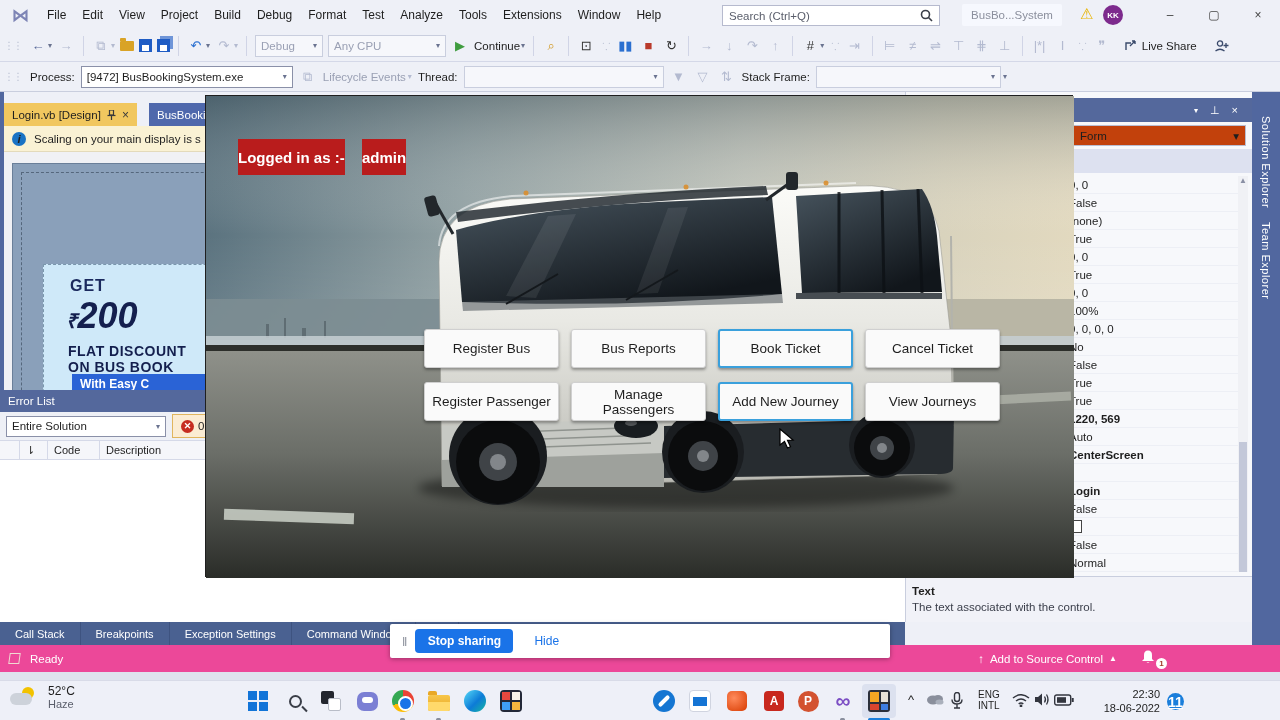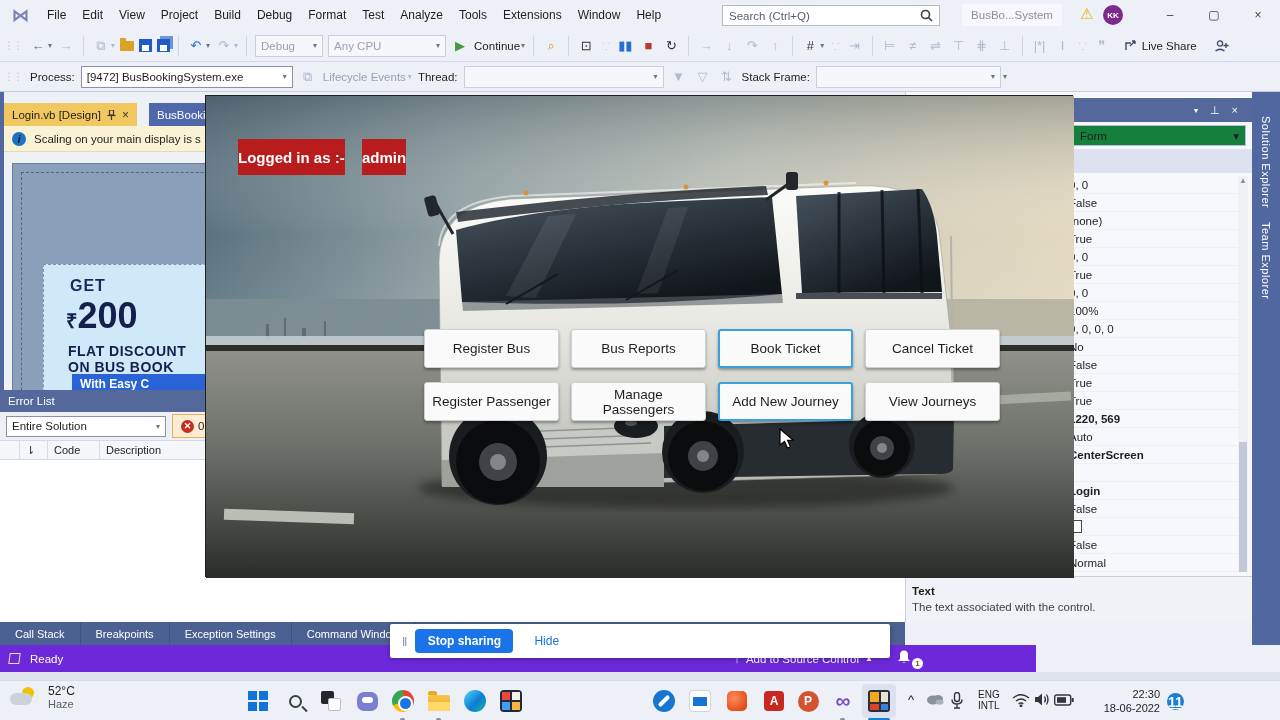--- a/index.html
+++ b/index.html
@@ -55,21 +55,21 @@
   #infobar{left:4px;top:126px;width:901px;height:26px;background:#faf2d4;border-bottom:1px solid #e3dabb;
     display:flex;align-items:center;gap:8px;padding-left:8px;}
   .infoi{width:14px;height:14px;border-radius:50%;background:#1a73c4;color:#fff;font-size:10px;font-weight:bold;
     display:flex;align-items:center;justify-content:center;font-style:italic;}
   #infobar span{font-size:11.5px;color:#1e1e1e;}
   #designer{left:4px;top:152px;width:901px;height:470px;background:#f0f1f5;}
   #designform{left:8px;top:11px;width:600px;height:459px;background:#8aa0ba;border:1px solid #6a7f99;}
   #designform .dash{position:absolute;left:8px;top:8px;right:8px;bottom:0;border:1px dashed #55677c;border-bottom:none;}
   #adpanel{position:absolute;left:30px;top:100px;width:560px;height:359px;background:#cfe9f9;border:1px dashed #7b97ad;}
   .adget{position:absolute;left:26px;top:12px;color:#1b2a5e;font-weight:bold;font-size:16px;letter-spacing:1px;}
-  .adprice{position:absolute;left:22px;top:30px;color:#141f4e;font-weight:bold;font-size:36px;}
+  .adprice{position:absolute;left:22px;top:30px;color:#141f4e;font-weight:bold;font-size:36px;font-style:italic;}
   .adprice .rs{font-size:20px;}
   .adline{position:absolute;left:24px;color:#141f4e;font-weight:bold;font-size:14px;letter-spacing:.5px;}
   .adstrip{position:absolute;left:28px;top:109px;width:300px;height:20px;background:#2a63d6;color:#fff;
     font-weight:bold;font-size:12px;display:flex;align-items:center;padding-left:8px;}
 
   
   #errorlist{left:0px;top:390px;width:905px;height:232px;background:#fff;}
   #errhead{position:absolute;left:0;top:0;width:100%;height:22px;background:#54689c;color:#fff;
     font-size:11.5px;display:flex;align-items:center;padding-left:8px;}
   #errtools{position:absolute;left:0;top:22px;width:100%;height:28px;background:#eef0f6;display:flex;align-items:center;gap:6px;padding-left:6px;}
@@ -94,21 +94,21 @@
   #btn-row1 .app-btn{top:233px;} #btn-row2 .app-btn{top:286px;}
   #btn-row1 .app-btn:nth-child(1),#btn-row2 .app-btn:nth-child(1){left:218px;}
   #btn-row1 .app-btn:nth-child(2),#btn-row2 .app-btn:nth-child(2){left:365px;}
   #btn-row1 .app-btn:nth-child(3),#btn-row2 .app-btn:nth-child(3){left:512px;}
   #btn-row1 .app-btn:nth-child(4),#btn-row2 .app-btn:nth-child(4){left:659px;}
 
   
   #props{left:905px;top:92px;width:347px;height:540px;background:#f7f8fb;border-left:1px solid #c9cede;}
   #propshead{position:absolute;left:0;top:6px;width:100%;height:24px;background:#54689c;color:#fff;
     display:flex;align-items:center;justify-content:flex-end;gap:12px;padding-right:14px;font-size:11px;}
-  #propscombo{position:absolute;left:5px;top:33px;width:335px;height:21px;background:#15803d;border:1px solid #b9bdd1;
+  #propscombo{position:absolute;left:5px;top:33px;width:335px;height:21px;background:#c2410c;border:1px solid #b9bdd1;
     font-size:11.5px;color:#1e1e1e;display:flex;align-items:center;justify-content:space-between;padding-left:168px;padding-right:6px;}
   #propstools{position:absolute;left:0;top:57px;width:100%;height:24px;background:#dde1f0;}
   #prop-rows{position:absolute;left:0;top:84px;width:333px;}
   .prop-row{height:18px;border-bottom:1px solid #edeff5;display:flex;align-items:center;padding-left:163px;
     font-size:11.5px;color:#1e1e1e;white-space:nowrap;}
   .prop-row.pbold{font-weight:bold;}
   .prop-check{width:13px;height:13px;border:1px solid #444;background:#fff;display:inline-block;}
   #propscroll{position:absolute;right:4px;top:84px;width:10px;height:396px;background:#f0f1f5;}
   #propscroll .up{position:absolute;top:0;left:0;width:10px;text-align:center;font-size:8px;color:#8a90a4;}
   #propscroll .thumb{position:absolute;left:1px;top:266px;width:8px;height:130px;background:#c3c8d9;}
@@ -118,21 +118,21 @@
 
   
   #rstrip{left:1252px;top:92px;width:28px;height:553px;background:#51679f;display:flex;flex-direction:column;
     gap:14px;padding-top:24px;align-items:center;}
   .vtab{writing-mode:vertical-rl;color:#fff;font-size:11px;letter-spacing:.5px;}
 
   
   #btabs{left:0;top:622px;width:905px;height:23px;background:#4a6191;display:flex;align-items:center;z-index:2;}
   .btab{color:#fff;font-size:11px;padding:0 15px;height:100%;display:flex;align-items:center;border-right:1px solid #3e5380;white-space:nowrap;}
   #btabs-right{left:905px;top:622px;width:347px;height:23px;background:#eef0f7;z-index:2;}
-  #statusbar{left:0;top:645px;width:1036px;height:27px;background:#6d28d9;display:flex;align-items:center;z-index:3;}
+  #statusbar{left:0;top:645px;width:1280px;height:27px;background:#ec4899;display:flex;align-items:center;z-index:3;}
   #statusbar .sq{width:11px;height:11px;border:1.5px solid #f0d9d2;margin:0 10px 0 9px;transform:skewX(-8deg);}
   #statusbar .txt{color:#fff;font-size:11.5px;}
   #srcctl{position:absolute;right:163px;color:#fff;font-size:11.5px;display:flex;gap:6px;align-items:center;}
   #bellwrap{position:absolute;right:118px;top:4px;width:22px;height:18px;}
   #bellbadge{position:absolute;right:-5px;bottom:-2px;width:11px;height:11px;border-radius:50%;background:#fff;
     color:#a33e2c;font-size:8px;font-weight:bold;display:flex;align-items:center;justify-content:center;}
 
   
   #notif{left:390px;top:624px;width:500px;height:34px;background:#fff;border-radius:2px;z-index:8;
     box-shadow:0 1px 5px rgba(0,0,0,.35);display:flex;align-items:center;}

